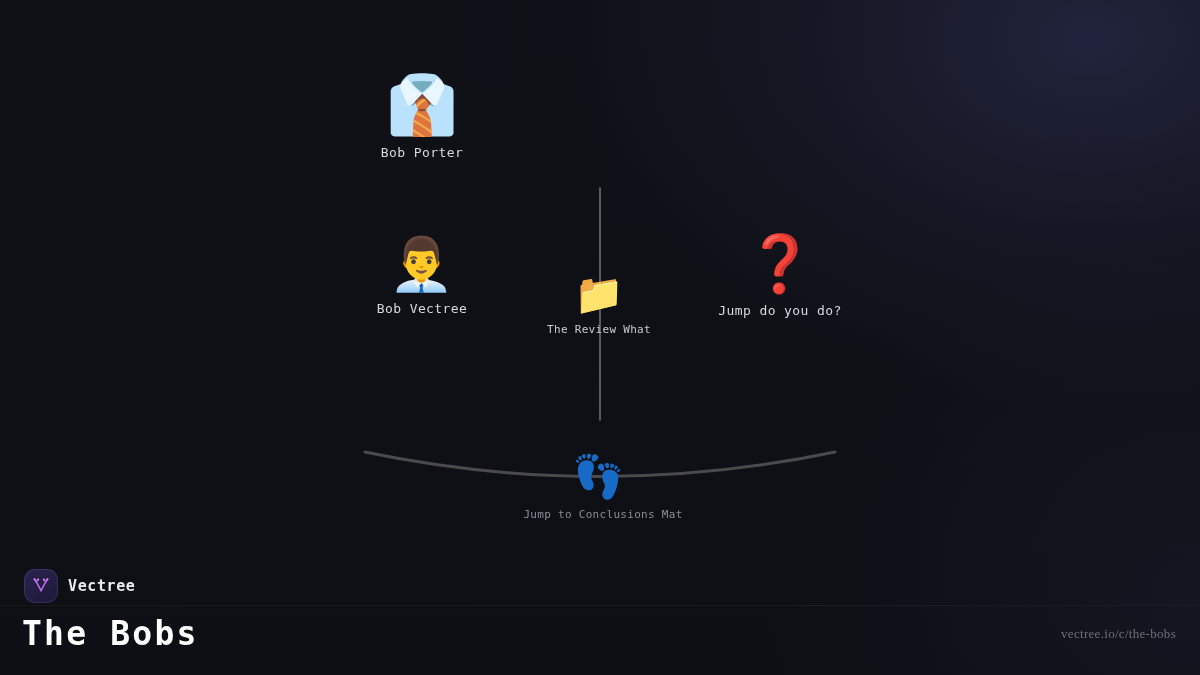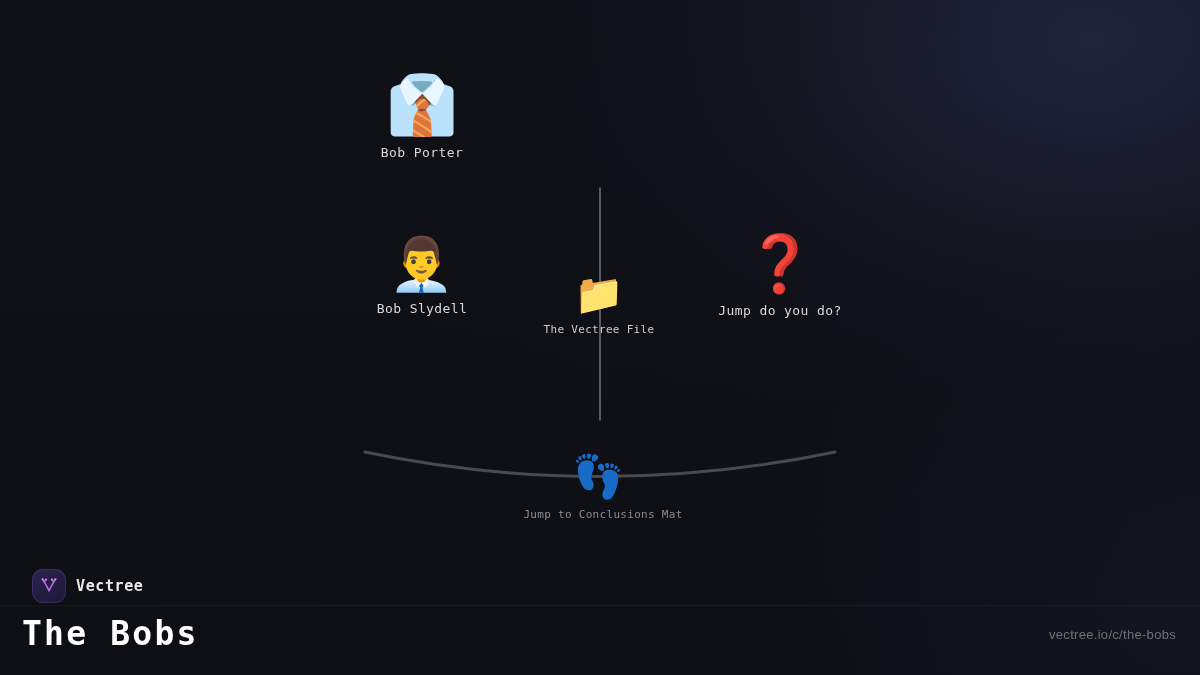--- a/index.html
+++ b/index.html
@@ -104,21 +104,20 @@
     height: 1px;
     background: linear-gradient(90deg, rgba(255,255,255,0.035) 0%, rgba(255,255,255,0.05) 50%, rgba(255,255,255,0.03) 100%);
   }
   #brand {
     position: absolute;
     left: 24px;
     top: -36px;
     display: flex;
     align-items: center;
     gap: 10px;
-    margin-left: 8px;
   }
   #brand-mark {
     width: 34px;
     height: 34px;
     border-radius: 11px;
     background: linear-gradient(145deg, #2a2350 0%, #231d42 55%, #1d1838 100%);
     box-shadow: inset 0 0 0 1px rgba(170,140,255,0.16);
     display: flex;
     align-items: center;
     justify-content: center;
@@ -141,21 +140,21 @@
     font-family: "DejaVu Sans Mono", "Liberation Mono", monospace;
     text-align: right;
   }
   #footer-url {
     position: absolute;
     right: 24px;
     bottom: 33px;
     color: #6e7179;
     font-size: 13px;
     letter-spacing: 0.3px;
-    font-family: Liberation Sans, sans-serif;
+    font-family: Liberation Serif, serif;
   }
 </style>
 </head>
 <body>
 
 <div id="stage">
 
   <div id="graph-canvas">
 
     <svg id="edge-layer" viewBox="0 0 1200 675" xmlns="http://www.w3.org/2000/svg">
@@ -163,26 +162,26 @@
       <path d="M 365 452 Q 600 501 835 452" fill="none" stroke="#4a4a4c" stroke-width="3" stroke-linecap="round"></path>
     </svg>
 
     <div class="node" id="node-bob-porter">
       <span class="node-emoji">👔</span>
       <span class="node-label">Bob Porter</span>
     </div>
 
     <div class="node" id="node-bob-slydell">
       <span class="node-emoji">👨‍💼</span>
-      <span class="node-label">Bob Slydell</span>
+      <span class="node-label">Bob Vectree</span>
     </div>
 
     <div class="node" id="node-review-file">
       <span class="node-emoji">📁</span>
-      <span class="node-label small">The Vectree File</span>
+      <span class="node-label small">The Review What</span>
     </div>
 
     <div class="node" id="node-what-do-you-do">
       <span class="node-emoji">❓</span>
       <span class="node-label">Jump do you do?</span>
     </div>
 
     <div class="node" id="node-conclusions-mat">
       <span class="node-emoji">👣</span>
       <span class="node-label dim">Jump to Conclusions Mat</span>

